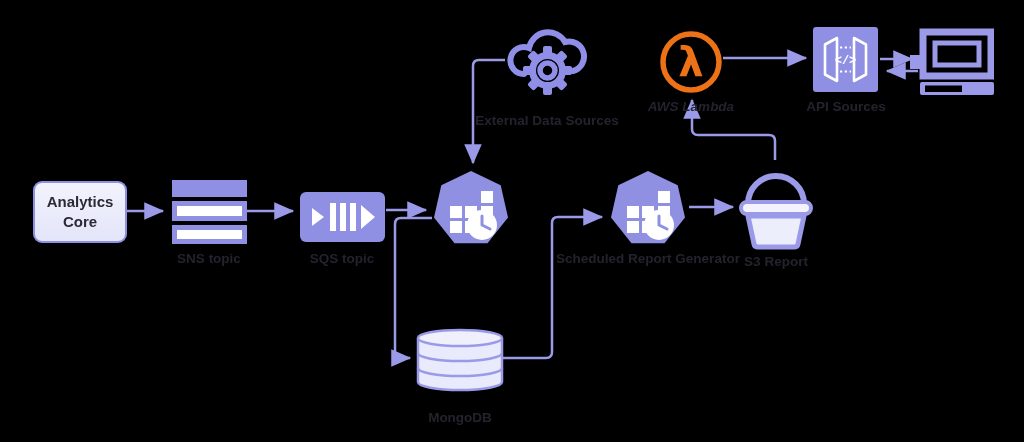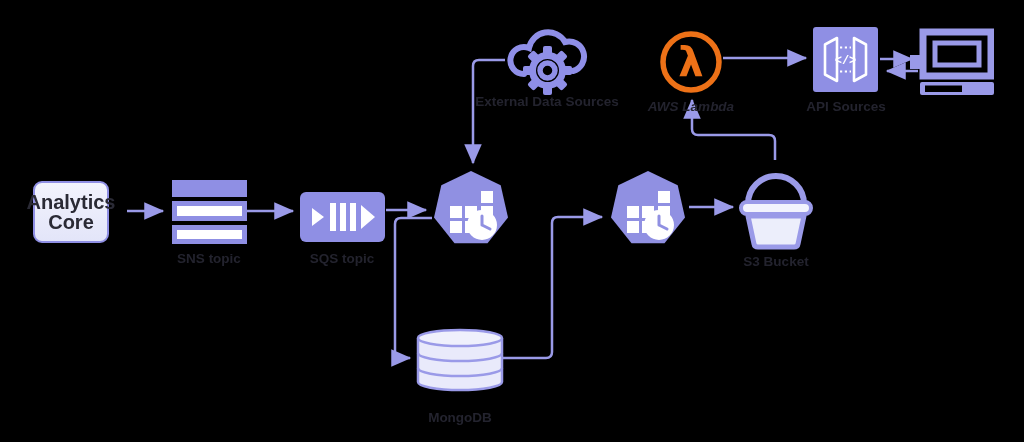--- a/index.html
+++ b/index.html
@@ -2,24 +2,24 @@
 <html><head>
 <meta charset="utf-8">
 <style>
   html,body{margin:0;padding:0;background:#000;}
   #canvas{position:relative;width:1024px;height:442px;background:#000;overflow:hidden;
           font-family:"Liberation Sans",sans-serif;}
   .node{position:absolute;}
   .label{position:absolute;transform:translateX(-50%);text-align:center;
          font-size:13.5px;font-weight:bold;color:#23232e;line-height:19px;white-space:nowrap;}
   .label.wrap{white-space:normal;width:190px;}
-  #analytics-box{position:absolute;left:33px;top:181px;width:76px;height:62px;
+  #analytics-box{position:absolute;left:33px;top:181px;width:94px;height:62px;
      background:linear-gradient(180deg,#f2f3fd,#e3e5f9);border:2px solid #8f8fe4;border-radius:9px;
      display:flex;align-items:center;justify-content:center;text-align:center;
-     font-size:20px;font-weight:bold;color:#2a2a35;line-height:20px;box-sizing:border-box;}
+     font-size:15px;font-weight:bold;color:#2a2a35;line-height:20px;box-sizing:border-box;}
   svg{display:block;}
   #edges{position:absolute;left:0;top:0;}
 </style>
 </head>
 <body>
 
 <div id="canvas">
 
   <svg id="edges" width="1024" height="442">
     <defs>
@@ -95,21 +95,21 @@
           <rect x="26" y="38" width="9" height="9" rx="2" transform="rotate(45 30.5 42.5)"></rect>
           <rect x="54" y="38" width="9" height="9" rx="2" transform="rotate(-45 58.5 42.5)"></rect>
           <rect x="26" y="66" width="9" height="9" rx="2" transform="rotate(-45 30.5 70.5)"></rect>
           <rect x="54" y="66" width="9" height="9" rx="2" transform="rotate(45 58.5 70.5)"></rect>
         </g>
         <circle cx="44.5" cy="56.5" r="15" fill="none" stroke="#8f8fe8" stroke-width="7"></circle>
         <circle cx="44.5" cy="56.5" r="7.5" fill="none" stroke="#8f8fe8" stroke-width="5.5"></circle>
       </g>
     </svg>
   </div>
-  <div class="label" style="left:547px;top:92px;">External Data Sources</div>
+  <div class="label" style="left:547px;top:111px;">External Data Sources</div>
 
   <div class="node" style="left:416px;top:328px;">
     <svg width="88" height="66" viewBox="0 0 88 66">
       <path d="M 2,10 L 2,54 A 42,8 0 0 0 86,54 L 86,10" fill="#e9eafb" stroke="#9a9ae8" stroke-width="2.5"></path>
       <ellipse cx="44" cy="10" rx="42" ry="8" fill="#eff0fc" stroke="#9a9ae8" stroke-width="2.5"></ellipse>
       <path d="M 2,25 A 42,8 0 0 0 86,25" fill="none" stroke="#9a9ae8" stroke-width="2.5"></path>
       <path d="M 2,40 A 42,8 0 0 0 86,40" fill="none" stroke="#9a9ae8" stroke-width="2.5"></path>
     </svg>
   </div>
   <div class="label" style="left:460px;top:408px;">MongoDB</div>
@@ -120,29 +120,30 @@
       <rect x="51" y="21" width="12" height="12" fill="#ffffff"></rect>
       <rect x="51" y="36" width="12" height="12" fill="#ffffff"></rect>
       <rect x="20" y="36" width="12" height="12" fill="#ffffff"></rect>
       <rect x="35" y="36" width="12" height="12" fill="#ffffff"></rect>
       <rect x="20" y="51" width="12" height="12" fill="#ffffff"></rect>
       <rect x="35" y="51" width="12" height="12" fill="#ffffff"></rect>
       <circle cx="52" cy="55" r="15" fill="#ffffff"></circle>
       <path d="M 52 55 L 52 46 M 52 55 L 60 59" stroke="#9090e2" stroke-width="3" stroke-linecap="round" fill="none"></path>
     </svg>
   </div>
+  <div class="label wrap" style="left:648px;top:249px;">Scheduled Report Generator</div>
 
   <div class="node" style="left:738px;top:160px;">
     <svg width="78" height="92" viewBox="0 0 78 92">
       <path d="M 10,44 A 28,28 0 1 1 66,44" fill="none" stroke="#9a9ae8" stroke-width="6" stroke-linecap="round"></path>
       <path d="M 10,56 L 16,84 Q 16.5,87 20,87 L 56,87 Q 59.5,87 60,84 L 66,56 Z" fill="#eceefb" stroke="#9a9ae8" stroke-width="5" stroke-linejoin="round"></path>
       <rect x="3" y="42" width="70" height="12" rx="6" fill="#f2f3fd" stroke="#9a9ae8" stroke-width="4"></rect>
     </svg>
   </div>
-  <div class="label" style="left:776px;top:252px;">S3 Bucket</div>
+  <div class="label" style="left:776px;top:252px;">S3 Report</div>
 
   <div class="node" style="left:659px;top:30px;">
     <svg width="64" height="64" viewBox="0 0 64 64">
       <circle cx="32" cy="32" r="28" fill="none" stroke="#ed7117" stroke-width="5.5"></circle>
       <text x="32" y="46" text-anchor="middle" font-family="DejaVu Sans, sans-serif" font-size="40" font-weight="bold" fill="#ed7117">λ</text>
     </svg>
   </div>
   <div class="label" style="left:691px;top:97px;font-style:italic;">AWS Lambda</div>
 
   <div class="node" style="left:813px;top:27px;">

